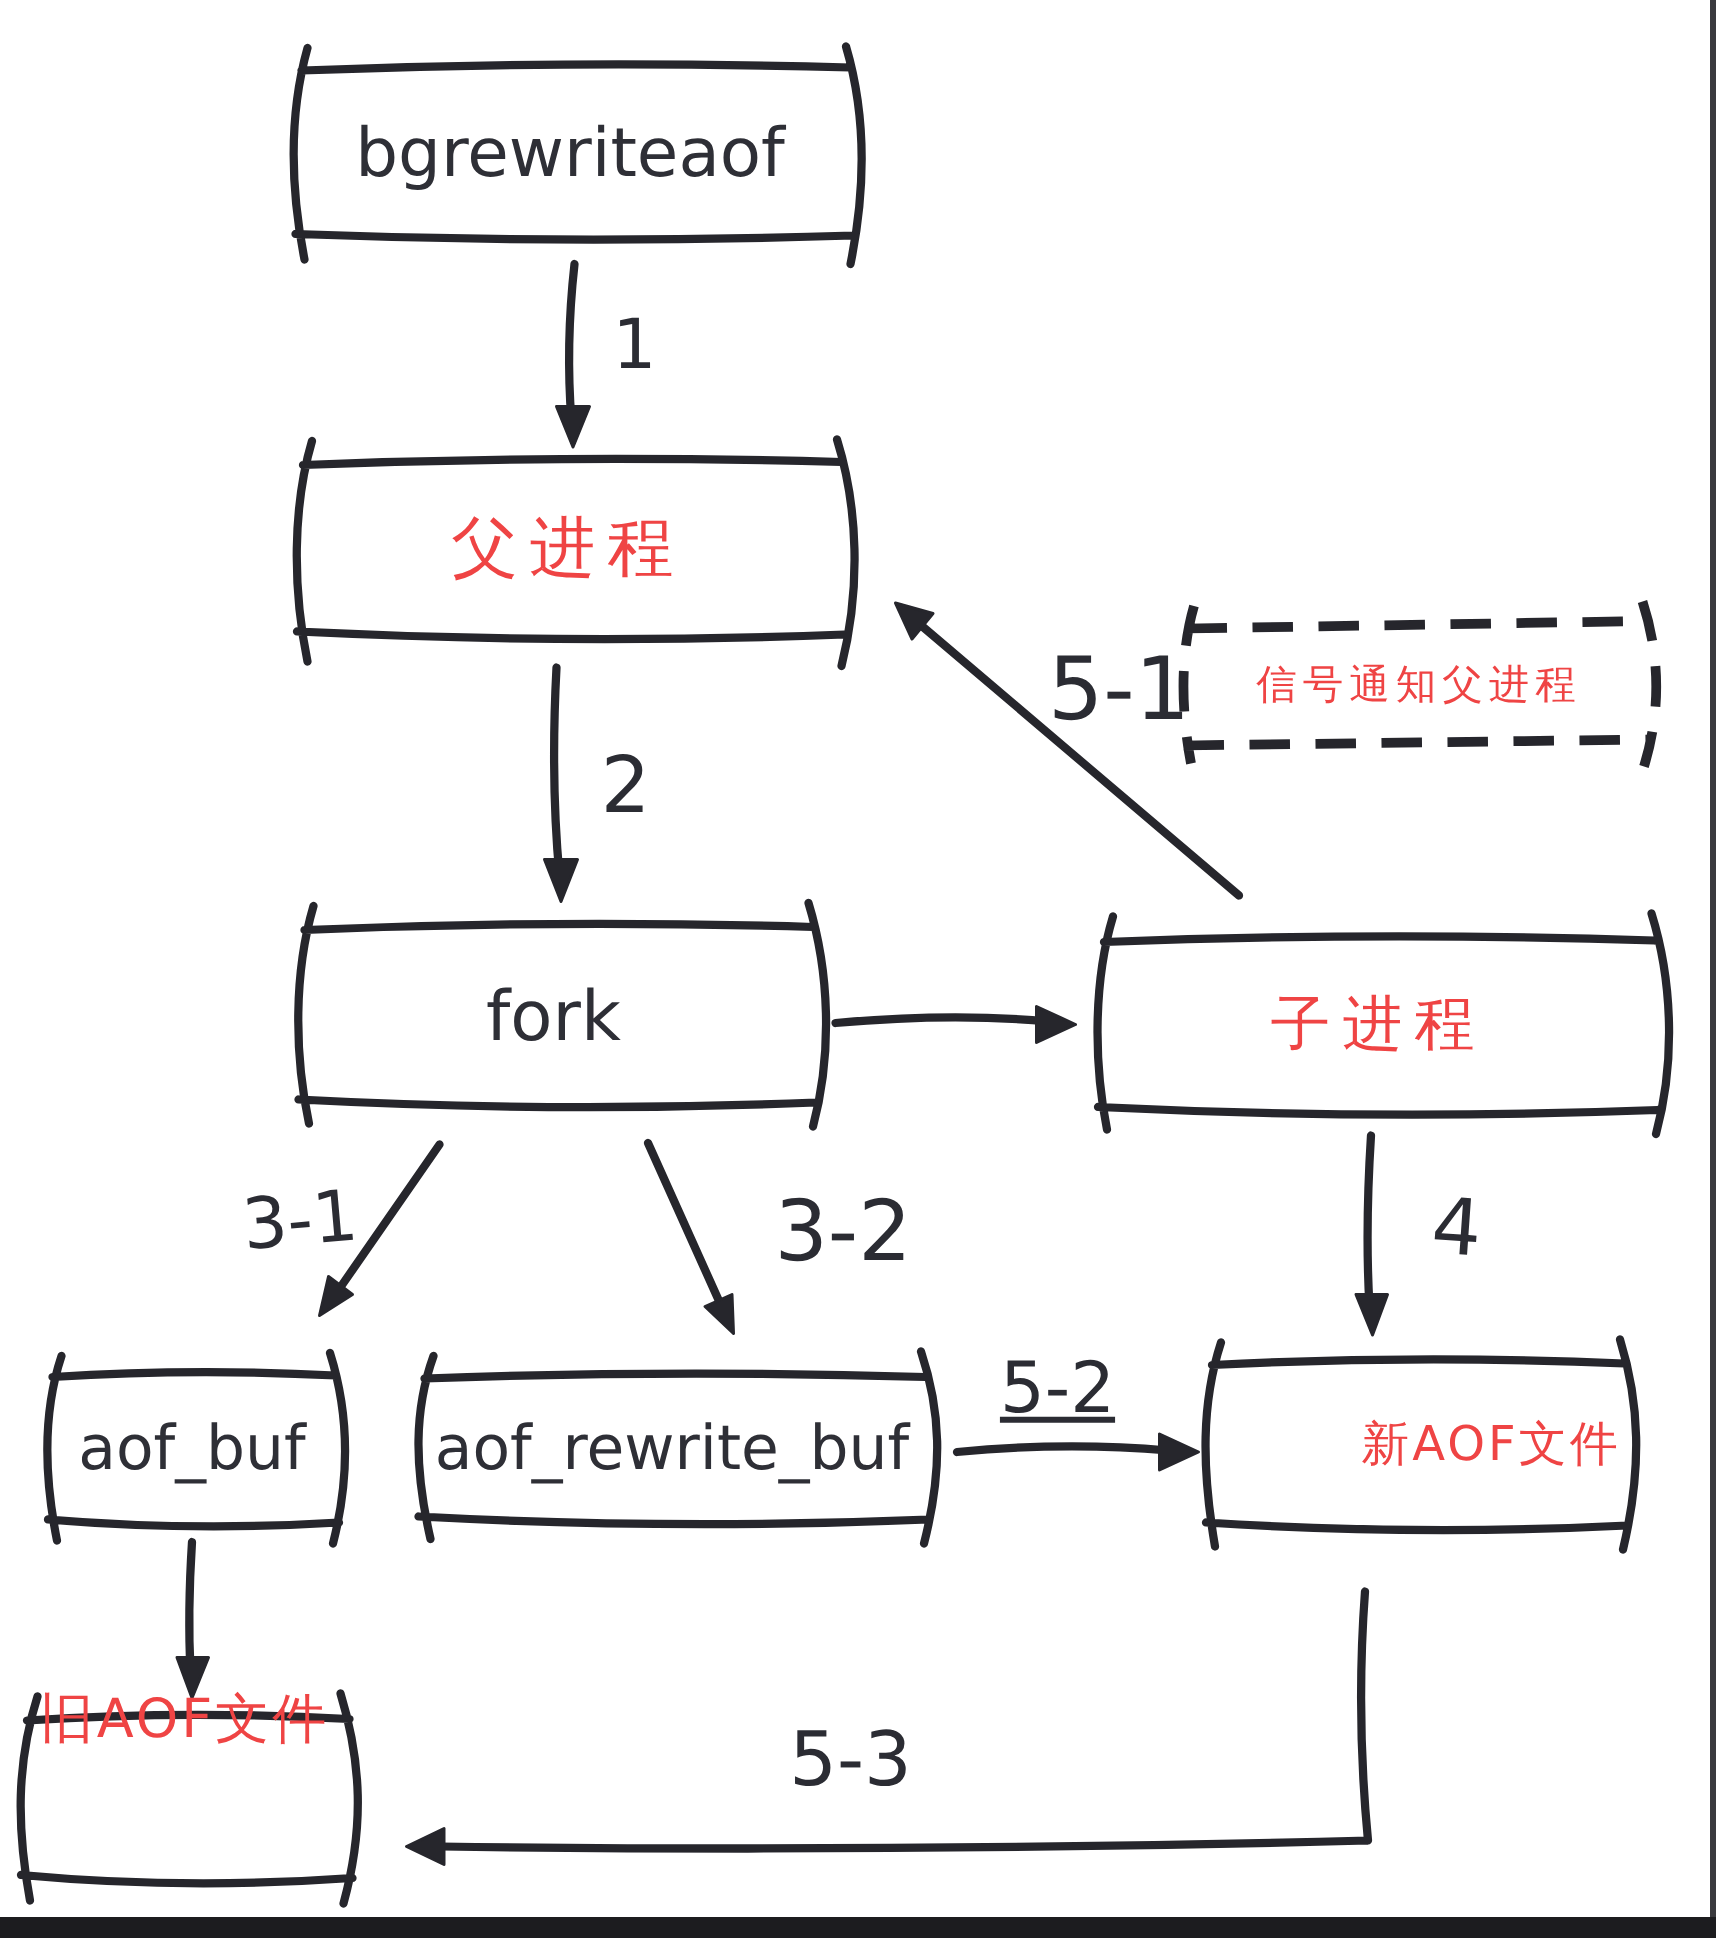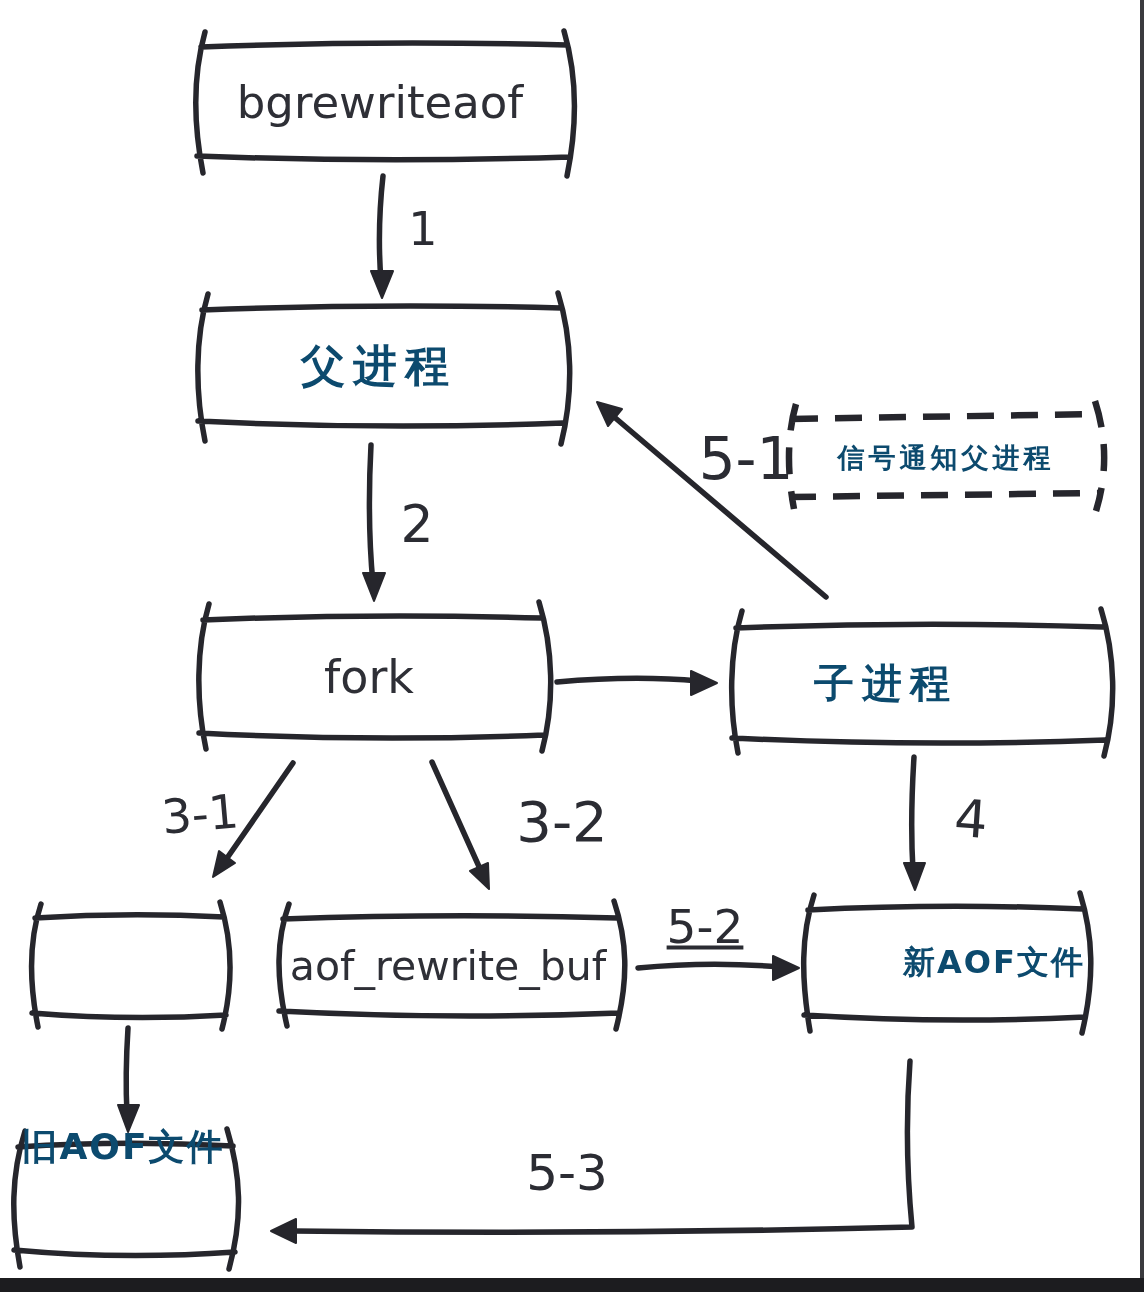--- a/index.html
+++ b/index.html
@@ -15,21 +15,21 @@
     position:absolute;
     transform:translate(-50%,-50%);
     white-space:nowrap;
     color:#2e2f36;
     line-height:1;
     user-select:none;
   }
   .ink{stroke:#26262c;fill:none;stroke-width:5.5;stroke-linecap:round;stroke-linejoin:round;}
   .head{fill:#26262c;stroke:#26262c;stroke-width:2;stroke-linejoin:round;}
   .dash{stroke:#26262c;fill:none;stroke-width:6.5;stroke-linecap:butt;stroke-dasharray:27 17;}
-  .cjk{font-weight:700;color:#0c4a6e;}
+  .cjk{font-weight:400;color:#ef4444;}
   .num{color:#2b2c33;}
   .frame-right{position:absolute;top:0;right:0;width:4px;height:1292px;background:#3a3a3e;}
   .frame-bottom{position:absolute;left:0;bottom:0;width:1144px;height:14px;background:#1c1c1f;}
 </style>
 </head>
 <body>
 
 <div class="stage">
 
   <svg width="1144" height="1292" viewBox="0 0 1144 1292">
@@ -82,22 +82,23 @@
     </g>
     <g>
       <path class="ink" d="M 910 1061 C 906 1115 907 1175 912 1227 M 912 1227 Q 600 1235 294 1231"></path>
       <polygon class="head" points="271,1231 296,1219 296,1243"></polygon>
     </g>
   </svg>
 
   <div class="lbl" style="left:380px;top:102px;font-size:45px;">bgrewriteaof</div>
   <div class="lbl cjk" style="left:379px;top:366px;font-size:44px;letter-spacing:8px;">父进程</div>
   <div class="lbl" style="left:369px;top:677px;font-size:46px;">fork</div>
-  <div class="lbl cjk" style="left:886px;top:683px;font-size:40px;letter-spacing:8px;">子进程</div>
+  <div class="lbl cjk" style="left:919px;top:683px;font-size:40px;letter-spacing:8px;">子进程</div>
   <div class="lbl cjk" style="left:946px;top:457px;font-size:27px;letter-spacing:4px;">信号通知父进程</div>
+  <div class="lbl" style="left:128px;top:966px;font-size:41px;">aof_buf</div>
   <div class="lbl" style="left:448px;top:966px;font-size:41px;">aof_rewrite_buf</div>
   <div class="lbl cjk" style="left:946px;top:962px;font-size:32px;letter-spacing:2px;margin-left:48px;">新AOF文件</div>
   <div class="lbl cjk" style="left:123px;top:1147px;font-size:36px;letter-spacing:2px;">旧AOF文件</div>
 
   <div class="lbl num" style="left:423px;top:229px;font-size:46px;">1</div>
   <div class="lbl num" style="left:417px;top:524px;font-size:52px;">2</div>
   <div class="lbl num" style="left:200px;top:814px;font-size:47px;transform:translate(-50%,-50%) rotate(-5deg);">3-1</div>
   <div class="lbl num" style="left:562px;top:822px;font-size:56px;">3-2</div>
   <div class="lbl num" style="left:971px;top:819px;font-size:52px;transform:translate(-50%,-50%) rotate(4deg);">4</div>
   <div class="lbl num" style="left:746px;top:459px;font-size:58px;">5-1</div>

